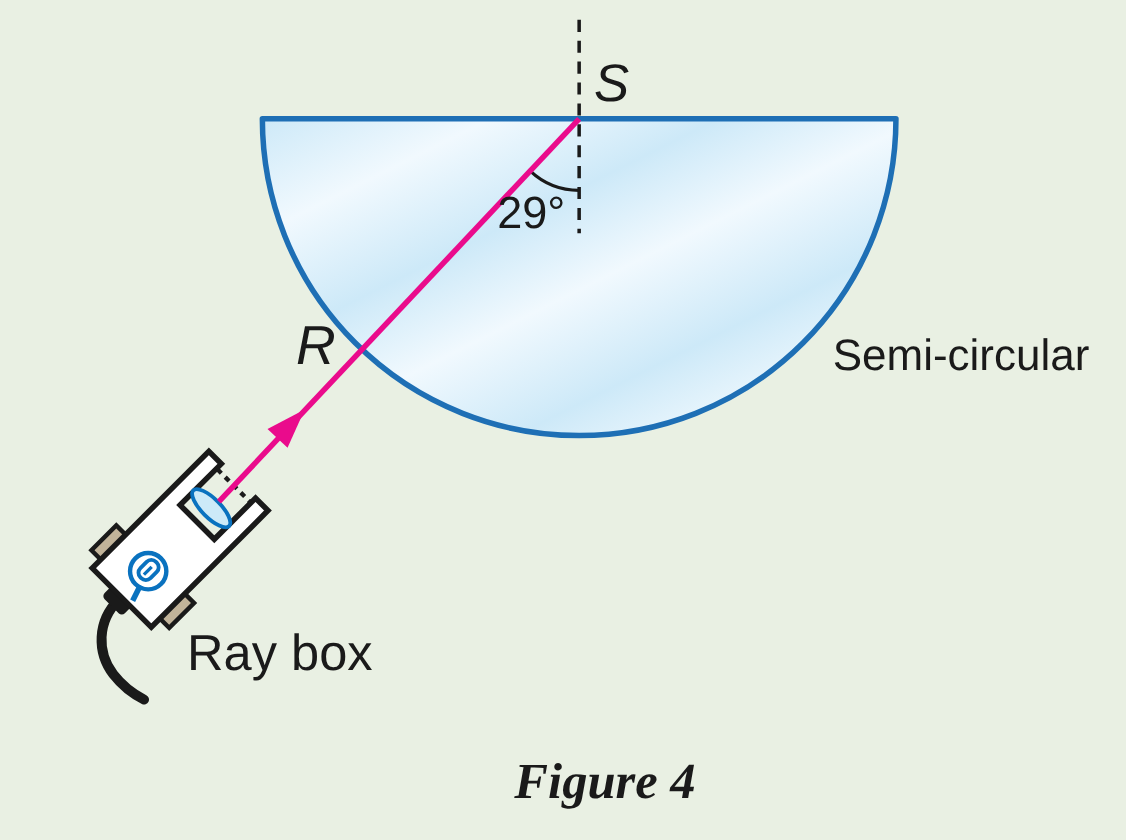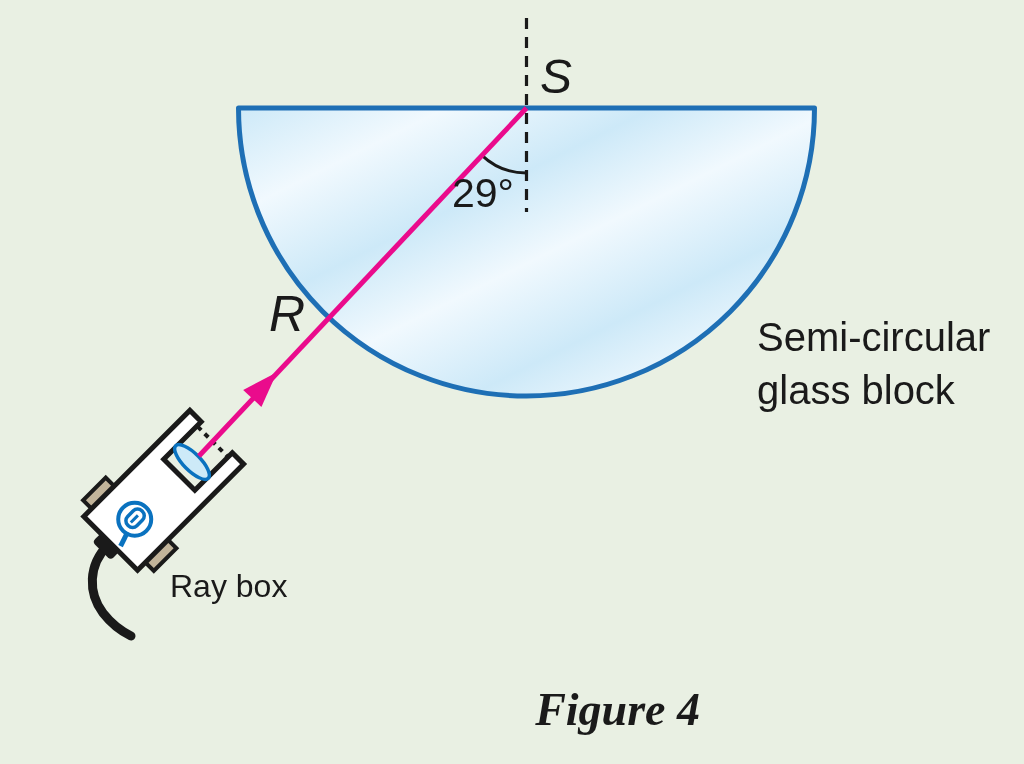--- a/index.html
+++ b/index.html
@@ -8,24 +8,24 @@
     background:var(--background,#e9f0e3);
     font-family:"Liberation Sans",sans-serif;
     overflow:hidden;
   }
   #stage{position:relative;width:1024px;height:764px;}
   #diagram-svg{position:absolute;left:0;top:0;}
   .lbl{position:absolute;color:var(--ink,#1a1a1a);line-height:1;white-space:nowrap;}
   #label-s{left:540px;top:53px;font-size:48px;font-style:italic;}
   #label-r{left:269px;top:289px;font-size:50px;font-style:italic;}
   #label-angle{left:452px;top:173px;font-size:41px;}
-  #label-block{left:757px;top:311px;font-size:40px;line-height:1.32;}
-  #label-raybox{left:170px;top:570px;font-size:32px;}
+  #label-block{left:757px;top:297px;font-size:40px;line-height:1.32;}
+  #label-raybox{left:170px;top:570px;font-size:46px;}
   #label-caption{
-    left:400px;top:687px;width:300px;text-align:right;
+    left:400px;top:687px;width:300px;text-align:center;
     font-family:"Liberation Serif",serif;font-weight:bold;font-style:italic;
     font-size:46px;
   }
 </style>
 </head>
 <body>
 
 <div id="stage">
 
   <svg id="diagram-svg" width="1024" height="764" viewBox="0 0 1024 764">
@@ -75,20 +75,19 @@
   </svg>
 
   <div id="label-s" class="lbl">S</div>
 
   <div id="label-r" class="lbl">R</div>
 
   <div id="label-angle" class="lbl">29°</div>
 
   <div id="label-block" class="lbl">
     <div>Semi-circular</div>
-    <div>glass block</div>
   </div>
 
   <div id="label-raybox" class="lbl">Ray box</div>
 
   <div id="label-caption" class="lbl">Figure 4</div>
 
 </div>
 
 </body></html>

